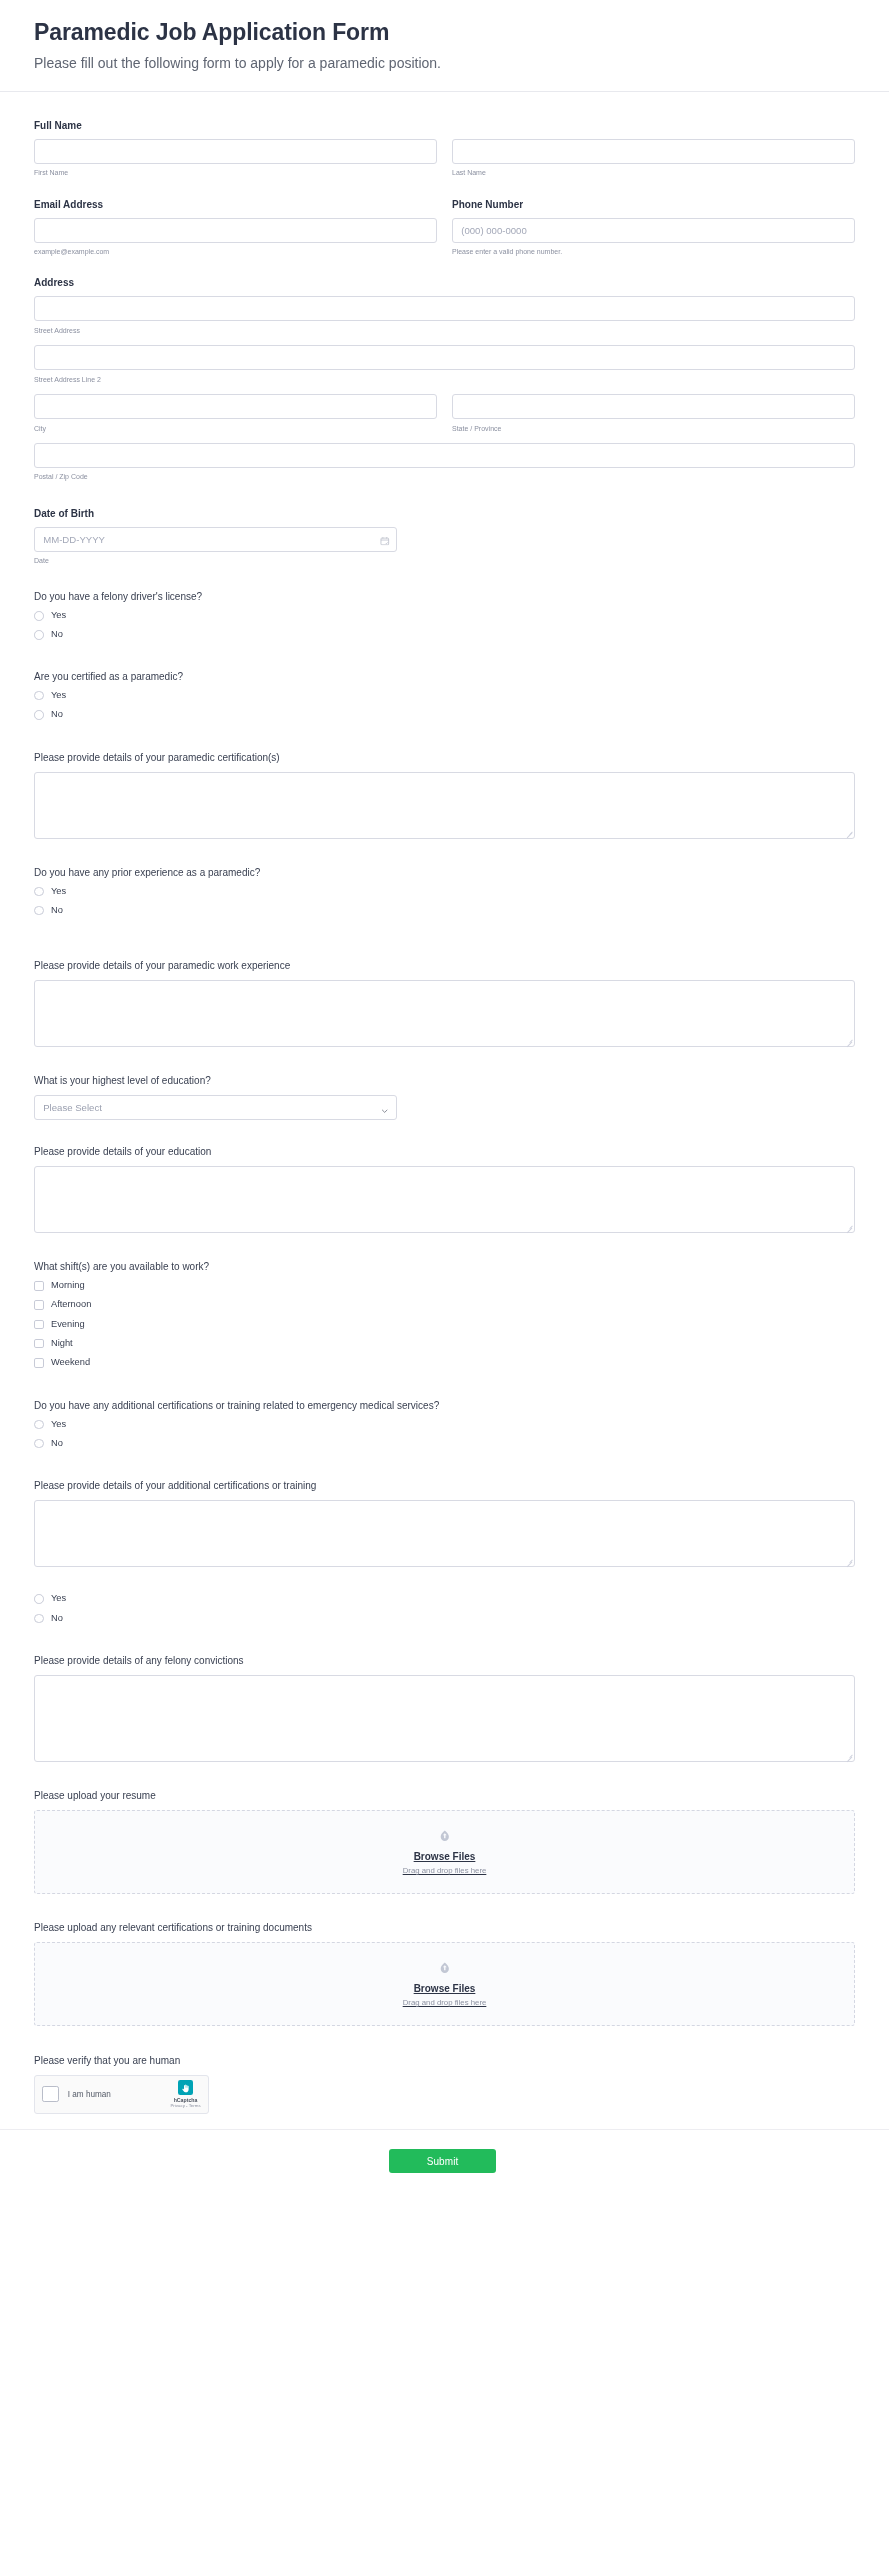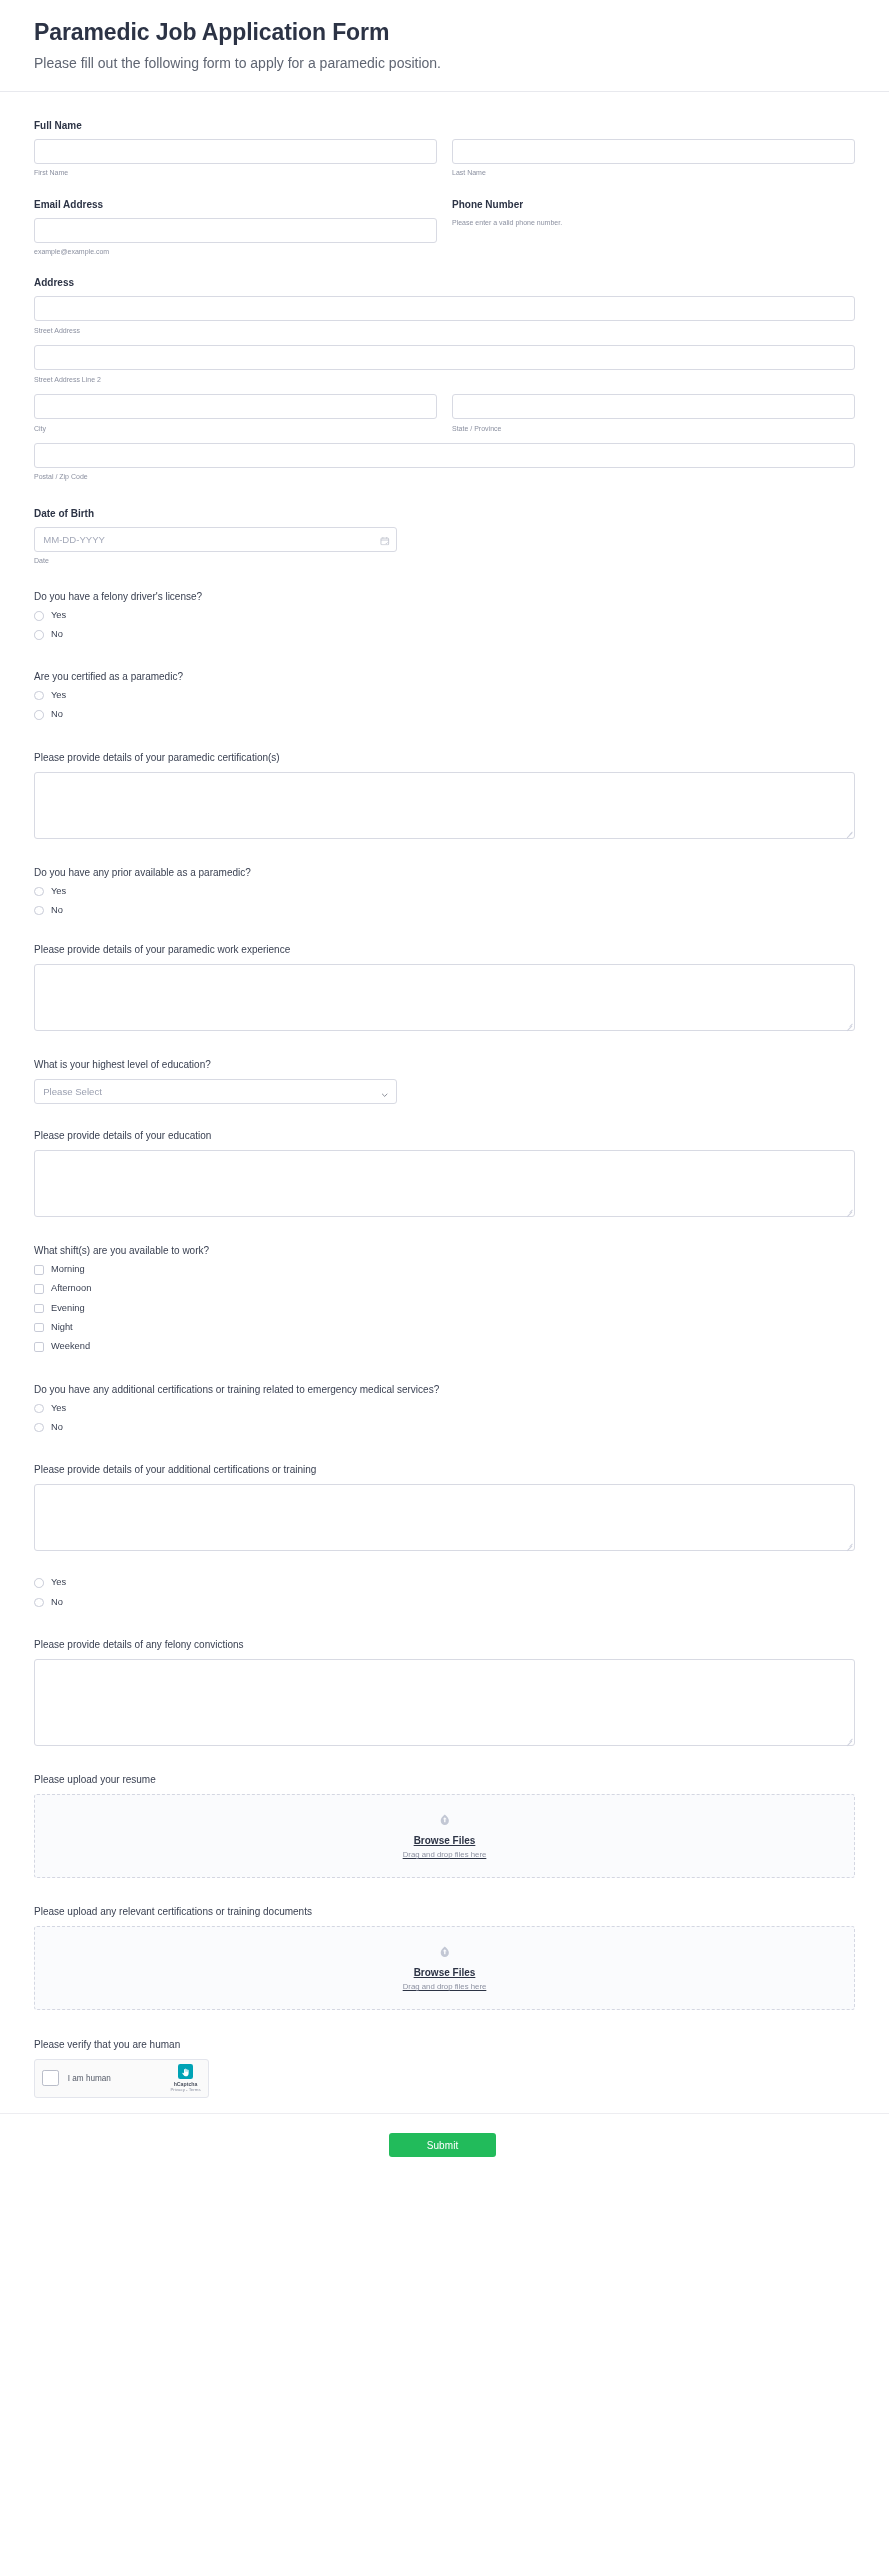--- a/index.html
+++ b/index.html
@@ -346,20 +346,21 @@
 
     <div class="field">
       <div class="row2">
         <div class="col">
           <label class="field-label">Email Address</label>
           <input class="txt" type="text" placeholder="" style="">
           <span class="sublabel">example@example.com</span>
         </div>
         <div class="col">
           <label class="field-label">Phone Number</label>
+          <input class="txt" type="text" placeholder="(000) 000-0000" style="">
           <span class="sublabel">Please enter a valid phone number.</span>
         </div>
       </div>
     </div>
 
     <div class="field">
       <label class="field-label">Address</label>
 
       <div>
         <input class="txt" type="text" style="">
@@ -433,34 +434,34 @@
 
     <div class="field" style="margin-top:25px;">
       <span class="question-label">Please provide details of your paramedic certification(s)</span>
       <div class="ta-wrap">
         <textarea class="txtarea ta-short" style=""></textarea>
         <span class="resize-grip"></span>
       </div>
     </div>
 
     <div class="field" style="margin-top:27px;">
-      <span class="question-label">Do you have any prior available as a paramedic?</span>
+      <span class="question-label">Do you have any prior experience as a paramedic?</span>
       <div class="opt-list">
         <div class="opt">
           <span class="radio-mark"></span>
           <span class="opt-text">Yes</span>
         </div>
         <div class="opt">
           <span class="radio-mark"></span>
           <span class="opt-text">No</span>
         </div>
       </div>
     </div>
 
-    <div class="field" style="margin-top:22px;">
+    <div class="field" style="margin-top:38px;">
       <span class="question-label">Please provide details of your paramedic work experience</span>
       <div class="ta-wrap">
         <textarea class="txtarea ta-short" style=""></textarea>
         <span class="resize-grip"></span>
       </div>
     </div>
 
     <div class="field" style="margin-top:27px;">
       <span class="question-label">What is your highest level of education?</span>
       <div class="sel-wrap">

